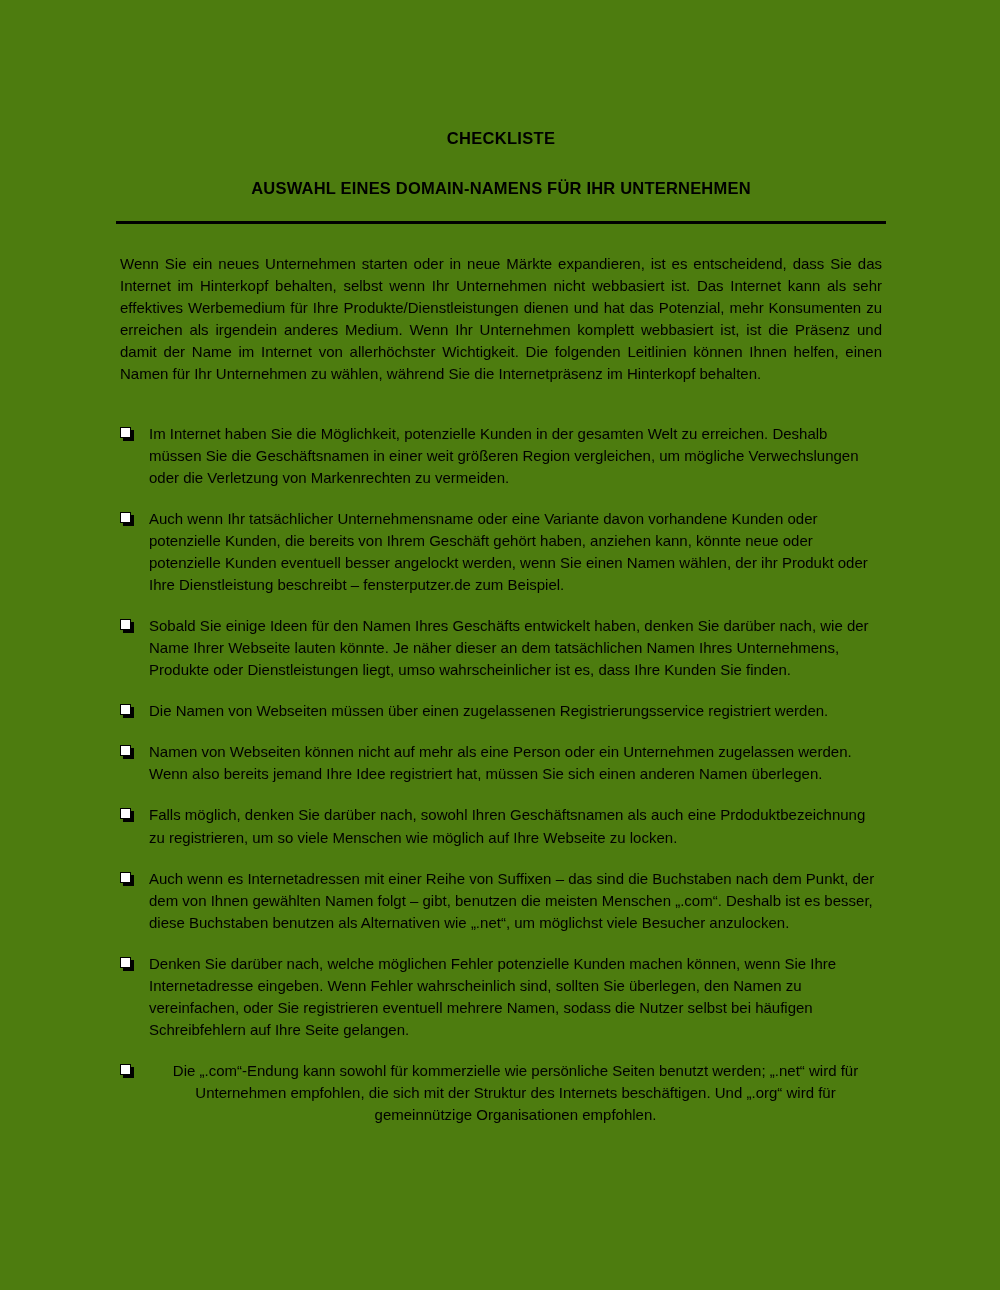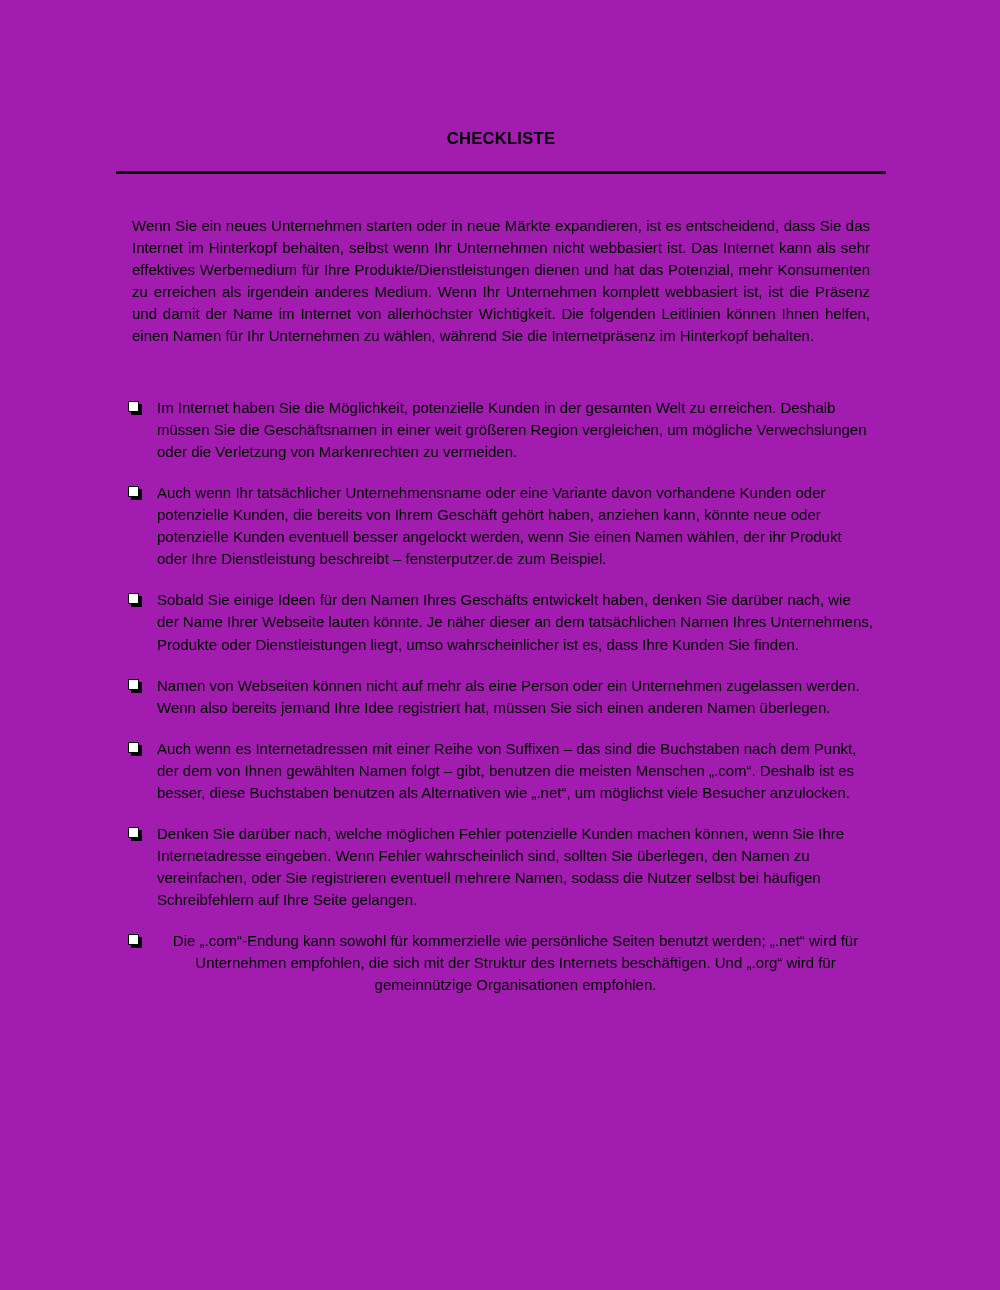--- a/index.html
+++ b/index.html
@@ -10,21 +10,21 @@
   body {
     font-family: "Liberation Sans", sans-serif;
     color: #000000;
     -webkit-font-smoothing: antialiased;
   }
   .page {
     position: relative;
     width: 1000px;
     height: 1290px;
     margin: 0 auto;
-    background: #a21caf;
+    background: #4d7c0f;
     overflow: hidden;
     box-sizing: border-box;
   }
   .content {
     position: absolute;
     left: 116px;
     top: 0;
     width: 770px;
   }
   .doc-title {
@@ -46,30 +46,30 @@
     line-height: 1.2;
   }
   .rule {
     margin-top: 22px;
     width: 100%;
     height: 3px;
     background: #000000;
     border: 0;
   }
   .intro {
-    margin: 16px;
+    margin: 4px;
     padding-top: 25px;
     font-size: 15px;
     line-height: 1.47;
     text-align: justify;
     text-justify: inter-word;
     hyphens: none;
   }
   .checklist {
-    margin: 12px;
+    margin: 4px;
     padding: 0;
     list-style: none;
     padding-top: 34px;
   }
   .check-item {
     position: relative;
     padding-left: 29px;
     margin-bottom: 19px;
     font-size: 15px;
     line-height: 1.47;
@@ -111,20 +111,21 @@
   }
 </style>
 </head>
 <body>
 
 <div class="page">
   <div class="content">
 
     <h1 class="doc-title">CHECKLISTE</h1>
 
+    <h2 class="doc-subtitle">AUSWAHL EINES DOMAIN-NAMENS FÜR IHR UNTERNEHMEN</h2>
 
     <div class="rule"></div>
 
     <p class="intro">Wenn Sie ein neues Unternehmen starten oder in neue Märkte expandieren, ist es entscheidend, dass Sie das Internet im Hinterkopf behalten, selbst wenn Ihr Unternehmen nicht webbasiert ist. Das Internet kann als sehr effektives Werbemedium für Ihre Produkte/Dienstleistungen dienen und hat das Potenzial, mehr Konsumenten zu erreichen als irgendein anderes Medium. Wenn Ihr Unternehmen komplett webbasiert ist, ist die Präsenz und damit der Name im Internet von allerhöchster Wichtigkeit. Die folgenden Leitlinien können Ihnen helfen, einen Namen für Ihr Unternehmen zu wählen, während Sie die Internetpräsenz im Hinterkopf behalten.</p>
 
     <ul class="checklist" id="checklist">
         <li class="check-item">
           <span class="checkbox-icon">
             <span class="shadow"></span>
             <span class="box"></span>
@@ -143,21 +144,35 @@
             <span class="shadow"></span>
             <span class="box"></span>
           </span>
           <span class="item-text">Sobald Sie einige Ideen für den Namen Ihres Geschäfts entwickelt haben, denken Sie darüber nach, wie der Name Ihrer Webseite lauten könnte. Je näher dieser an dem tatsächlichen Namen Ihres Unternehmens, Produkte oder Dienstleistungen liegt, umso wahrscheinlicher ist es, dass Ihre Kunden Sie finden.</span>
         </li>
         <li class="check-item">
           <span class="checkbox-icon">
             <span class="shadow"></span>
             <span class="box"></span>
           </span>
+          <span class="item-text">Die Namen von Webseiten müssen über einen zugelassenen Registrierungsservice registriert werden.</span>
+        </li>
+        <li class="check-item">
+          <span class="checkbox-icon">
+            <span class="shadow"></span>
+            <span class="box"></span>
+          </span>
           <span class="item-text">Namen von Webseiten können nicht auf mehr als eine Person oder ein Unternehmen zugelassen werden. Wenn also bereits jemand Ihre Idee registriert hat, müssen Sie sich einen anderen Namen überlegen.</span>
+        </li>
+        <li class="check-item">
+          <span class="checkbox-icon">
+            <span class="shadow"></span>
+            <span class="box"></span>
+          </span>
+          <span class="item-text">Falls möglich, denken Sie darüber nach, sowohl Ihren Geschäftsnamen als auch eine Prdoduktbezeichnung zu registrieren, um so viele Menschen wie möglich auf Ihre Webseite zu locken.</span>
         </li>
         <li class="check-item">
           <span class="checkbox-icon">
             <span class="shadow"></span>
             <span class="box"></span>
           </span>
           <span class="item-text">Auch wenn es Internetadressen mit einer Reihe von Suffixen – das sind die Buchstaben nach dem Punkt, der dem von Ihnen gewählten Namen folgt – gibt, benutzen die meisten Menschen „.com“. Deshalb ist es besser, diese Buchstaben benutzen als Alternativen wie „.net“, um möglichst viele Besucher anzulocken.</span>
         </li>
         <li class="check-item">
           <span class="checkbox-icon">

